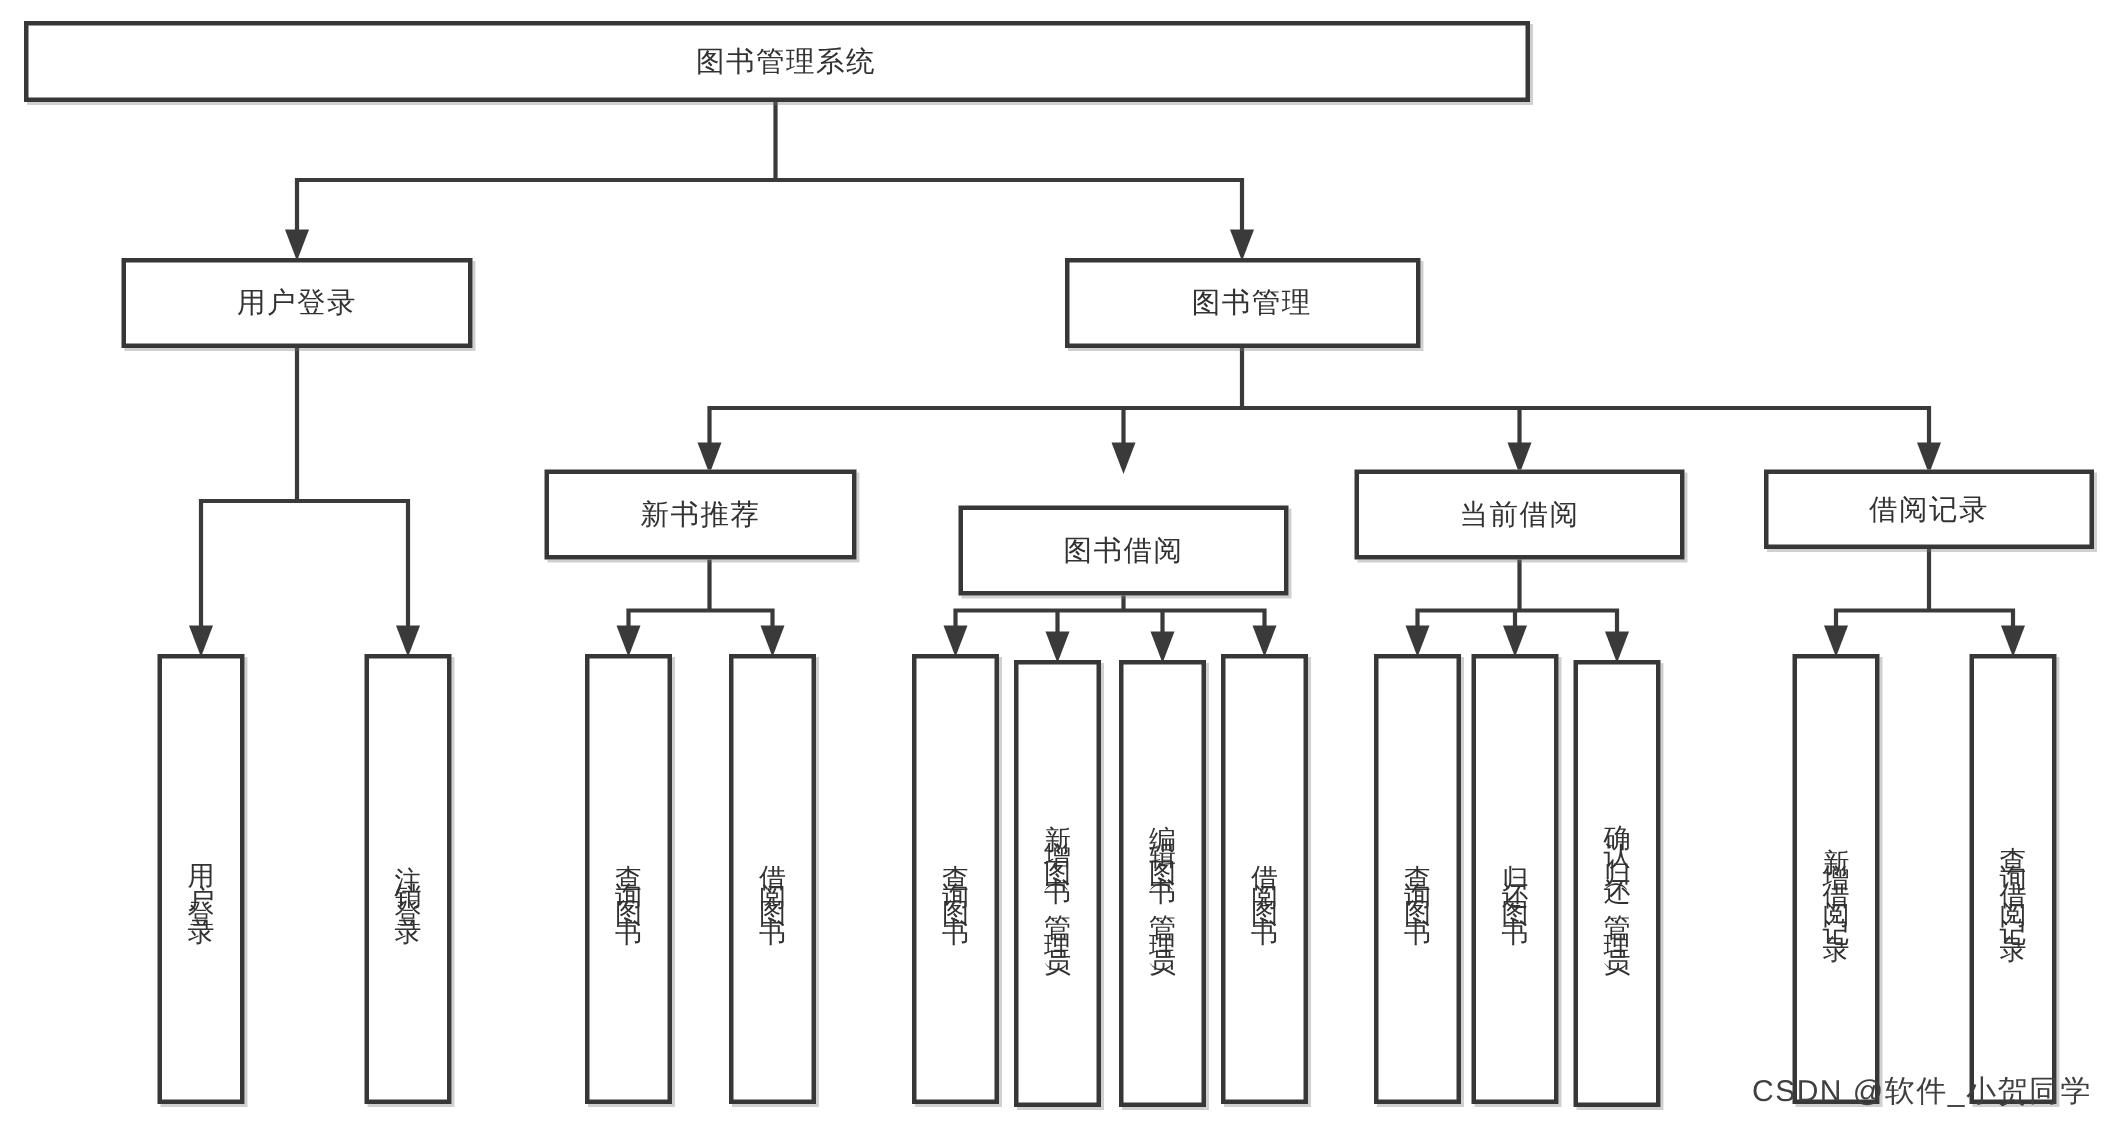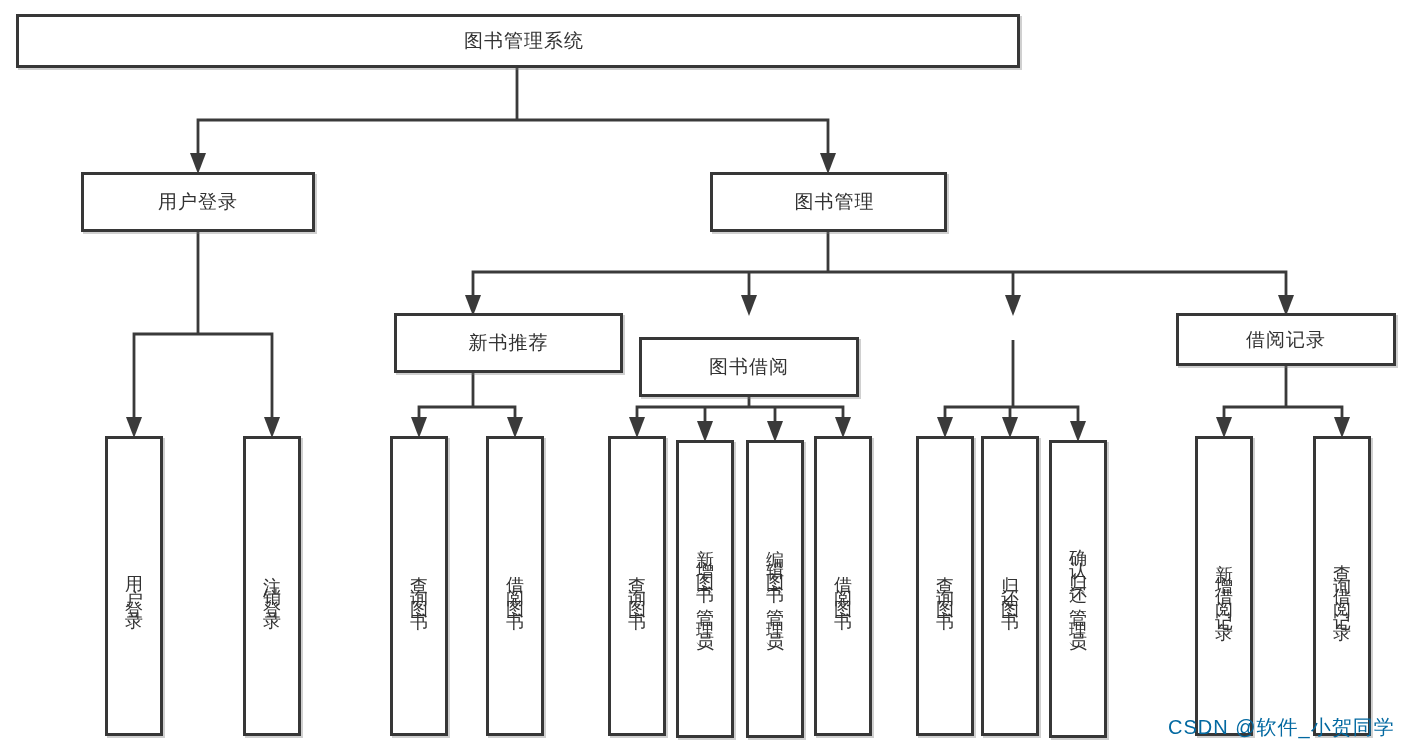--- a/index.html
+++ b/index.html
@@ -14,21 +14,21 @@
     border:3px solid #373737;box-shadow:2px 2px 0 rgba(120,120,120,0.35);
     display:flex;align-items:center;justify-content:center;
     font-size:19px;color:#323232;z-index:2;letter-spacing:1px;
   }
   .vnode{
     writing-mode:vertical-lr;text-orientation:mixed;
     font-size:18px;letter-spacing:12px;line-height:1;
   }
   .watermark{
     position:absolute;left:1168px;top:714px;z-index:3;
-    font-size:20px;color:#0369a1;letter-spacing:1px;white-space:nowrap;
+    font-size:20px;color:#404040;letter-spacing:1px;white-space:nowrap;
   }
 </style>
 </head>
 <body>
 
 <div class="stage">
 
   <svg class="wires" width="1405" height="747" viewBox="0 0 1405 747">
     <defs>
       <polygon id="ah" points="-8,-21 8,-21 0,0" fill="#3a3a3a"></polygon>
@@ -85,22 +85,23 @@
     <use href="#ah" x="1078" y="442"></use>
     <use href="#ah" x="1224" y="438"></use>
     <use href="#ah" x="1342" y="438"></use>
   </svg>
 
   <div class="node" style="left:16px;top:14px;width:1004px;height:54px;padding-left:12px;">图书管理系统</div>
 
   <div class="node" style="left:81px;top:172px;width:234px;height:60px;">用户登录</div>
   <div class="node" style="left:710px;top:172px;width:237px;height:60px;padding-left:12px;">图书管理</div>
 
-  <div class="node" style="left:363px;top:313px;width:229px;height:60px;margin-left:31px;">新书推荐</div>
+  <div class="node" style="left:363px;top:313px;width:208px;height:60px;">新书推荐</div>
   <div class="node" style="left:639px;top:313px;width:220px;height:60px;margin-top:24px;">图书借阅</div>
+  <div class="node" style="left:903px;top:313px;width:220px;height:60px;">当前借阅</div>
   <div class="node" style="left:1176px;top:313px;width:220px;height:53px;">借阅记录</div>
 
   <div class="node vnode" style="left:105px;top:436px;width:58px;height:300px;">用户登录</div>
   <div class="node vnode" style="left:243px;top:436px;width:58px;height:300px;">注销登录</div>
 
   <div class="node vnode" style="left:390px;top:436px;width:58px;height:300px;">查询图书</div>
   <div class="node vnode" style="left:486px;top:436px;width:58px;height:300px;">借阅图书</div>
 
   <div class="node vnode" style="left:608px;top:436px;width:58px;height:300px;">查询图书</div>
   <div class="node vnode" style="left:676px;top:440px;width:58px;height:298px;">新增图书（管理员）</div>

